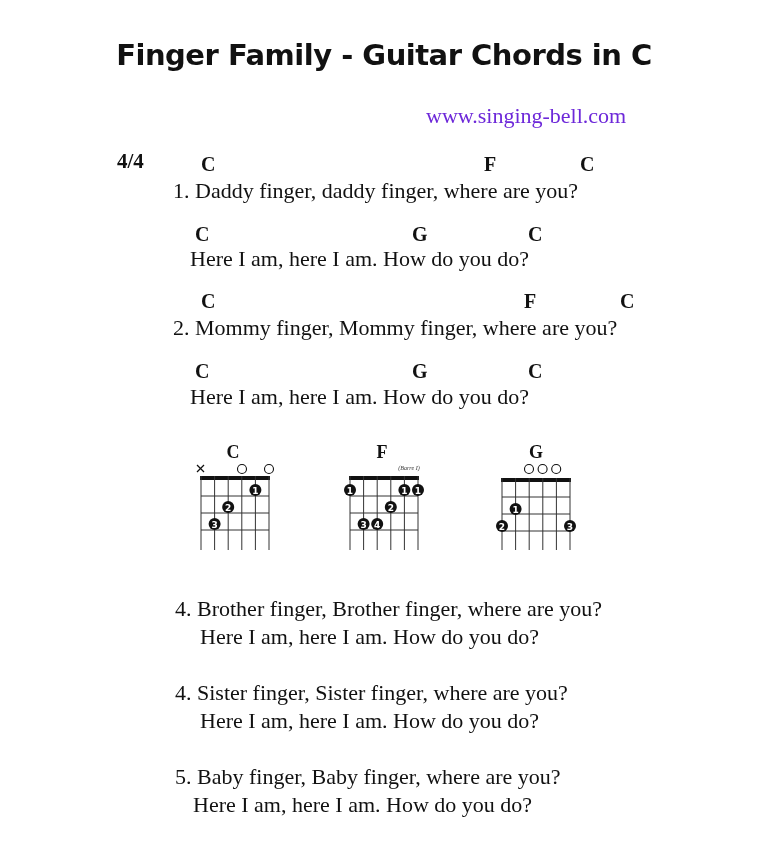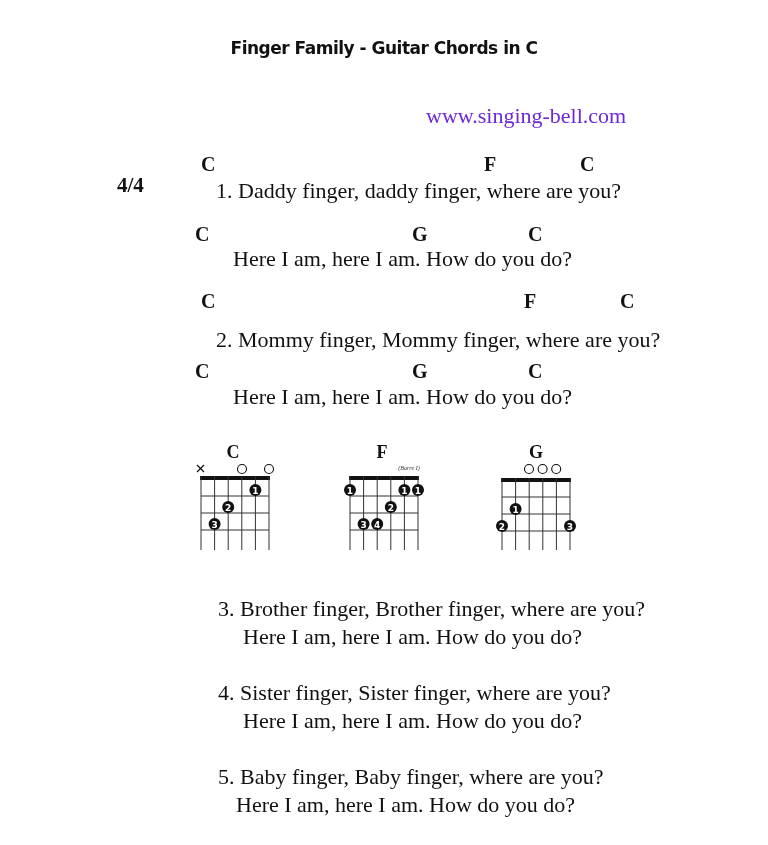--- a/index.html
+++ b/index.html
@@ -1,36 +1,36 @@
 <!DOCTYPE html>
 <html><head>
   <meta charset="utf-8">
   <style>
     html, body { margin: 0; padding: 0; background: #ffffff; }
     body { width: 768px; height: 845px; position: relative; overflow: hidden; color: #111; }
     .title {
       position: absolute; left: 0; width: 768px; top: 38px; text-align: center;
-      font-family: "DejaVu Sans", sans-serif; font-weight: bold; font-size: 17px;
+      font-family: "DejaVu Sans", sans-serif; font-weight: bold; font-size: 29px;
       letter-spacing: -0.5px; color: #111;
     }
     .site {
       position: absolute; left: 426px; top: 103px;
       font-family: "Liberation Serif", serif; font-size: 22px; color: #6d28d9;
     }
     .timesig {
       position: absolute; left: 117px; top: 149px;
-      font-family: "Liberation Serif", serif; font-weight: bold; font-size: 21px; margin-top: 24px;
+      font-family: "Liberation Serif", serif; font-weight: bold; font-size: 21px;
     }
     .chord {
       position: absolute; font-family: "Liberation Serif", serif; font-weight: bold;
       font-size: 20px; color: #111;
     }
     .lyric {
       position: absolute; font-family: "Liberation Serif", serif; font-size: 22px;
-      color: #111; white-space: nowrap; margin-left: 43px;
+      color: #111; white-space: nowrap;
     }
     .diagram { position: absolute; }
     .diagram svg { display: block; }
   </style>
 </head>
 <body>
 
 <div class="title">Finger Family - Guitar Chords in C</div>
 <div class="site">www.singing-bell.com</div>
 
@@ -45,21 +45,21 @@
   <span class="chord" style="left:195px;top:223px;">C</span>
   <span class="chord" style="left:412px;top:223px;">G</span>
   <span class="chord" style="left:528px;top:223px;">C</span>
   <span class="lyric" style="left:190px;top:246px;">Here I am, here I am. How do you do?</span>
 </div>
 
 <div>
   <span class="chord" style="left:201px;top:290px;">C</span>
   <span class="chord" style="left:524px;top:290px;">F</span>
   <span class="chord" style="left:620px;top:290px;">C</span>
-  <span class="lyric" style="left:173px;top:327px;text-align:center;">2. Mommy finger, Mommy finger, where are you?</span>
+  <span class="lyric" style="left:173px;top:315px;text-align:center;">2. Mommy finger, Mommy finger, where are you?</span>
 
   <span class="chord" style="left:195px;top:360px;">C</span>
   <span class="chord" style="left:412px;top:360px;">G</span>
   <span class="chord" style="left:528px;top:360px;">C</span>
   <span class="lyric" style="left:190px;top:384px;">Here I am, here I am. How do you do?</span>
 </div>
 
 <div class="diagram" style="left:190px;top:440px;">
   <svg width="100" height="115" viewBox="0 0 100 115">
     <text x="43" y="18" text-anchor="middle" font-family="Liberation Serif, serif" font-weight="bold" font-size="18" fill="#111">C</text>
@@ -166,21 +166,21 @@
         <text x="16" y="89.5" text-anchor="middle" font-family="DejaVu Sans, sans-serif" font-weight="bold" font-size="9" fill="#fff">2</text>
       </g>
     <g>
         <circle cx="84" cy="86" r="6" fill="#111"></circle>
         <text x="84" y="89.5" text-anchor="middle" font-family="DejaVu Sans, sans-serif" font-weight="bold" font-size="9" fill="#fff">3</text>
       </g>
   </svg>
 </div>
 
 <div>
-  <span class="lyric" style="left:175px;top:596px;">3. Brother finger, Brother finger, where are you?</span>
+  <span class="lyric" style="left:175px;top:596px;">4. Brother finger, Brother finger, where are you?</span>
   <span class="lyric" style="left:200px;top:624px;">Here I am, here I am. How do you do?</span>
 </div>
 <div>
   <span class="lyric" style="left:175px;top:680px;text-align:right;">4. Sister finger, Sister finger, where are you?</span>
   <span class="lyric" style="left:200px;top:708px;">Here I am, here I am. How do you do?</span>
 </div>
 <div>
   <span class="lyric" style="left:175px;top:764px;text-align:right;">5. Baby finger, Baby finger, where are you?</span>
   <span class="lyric" style="left:193px;top:792px;">Here I am, here I am. How do you do?</span>
 </div>

